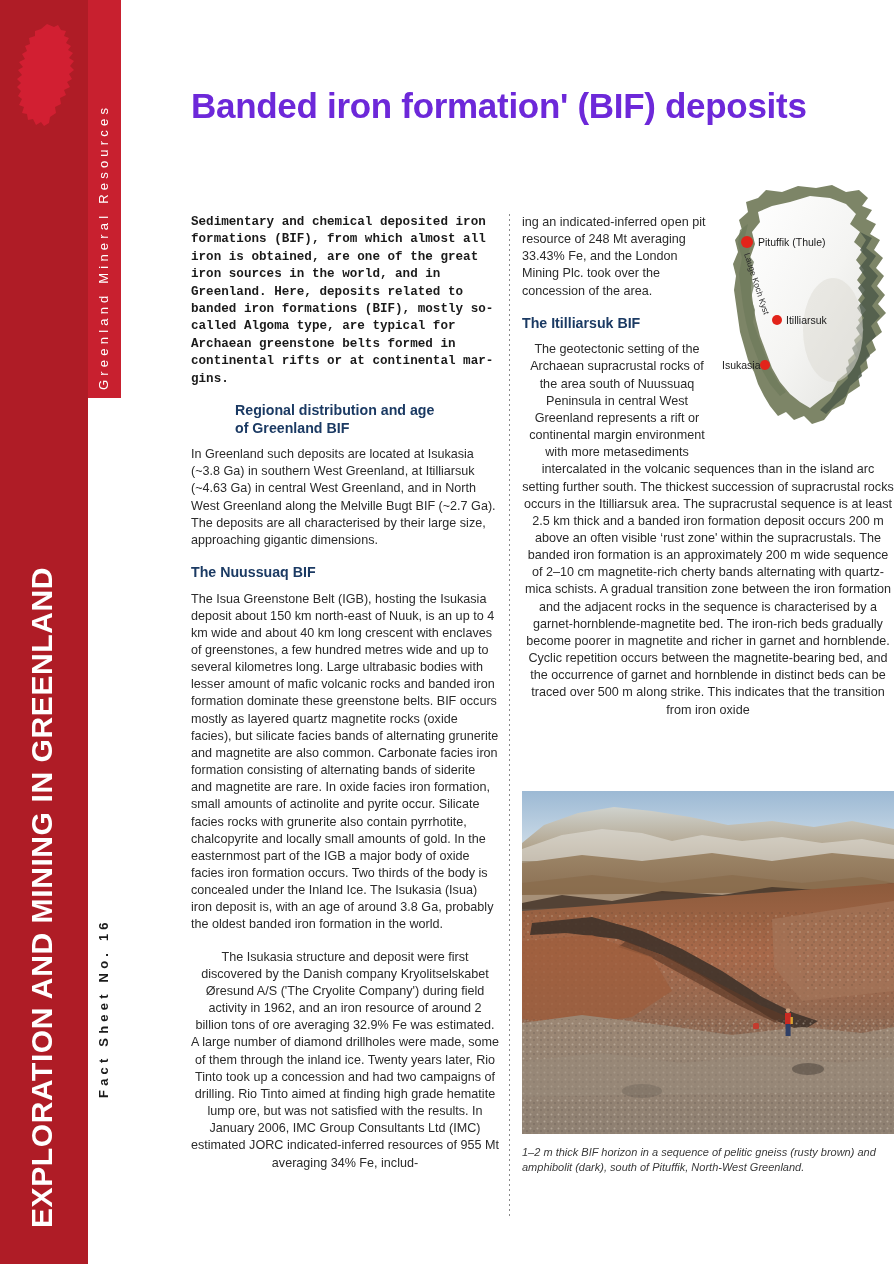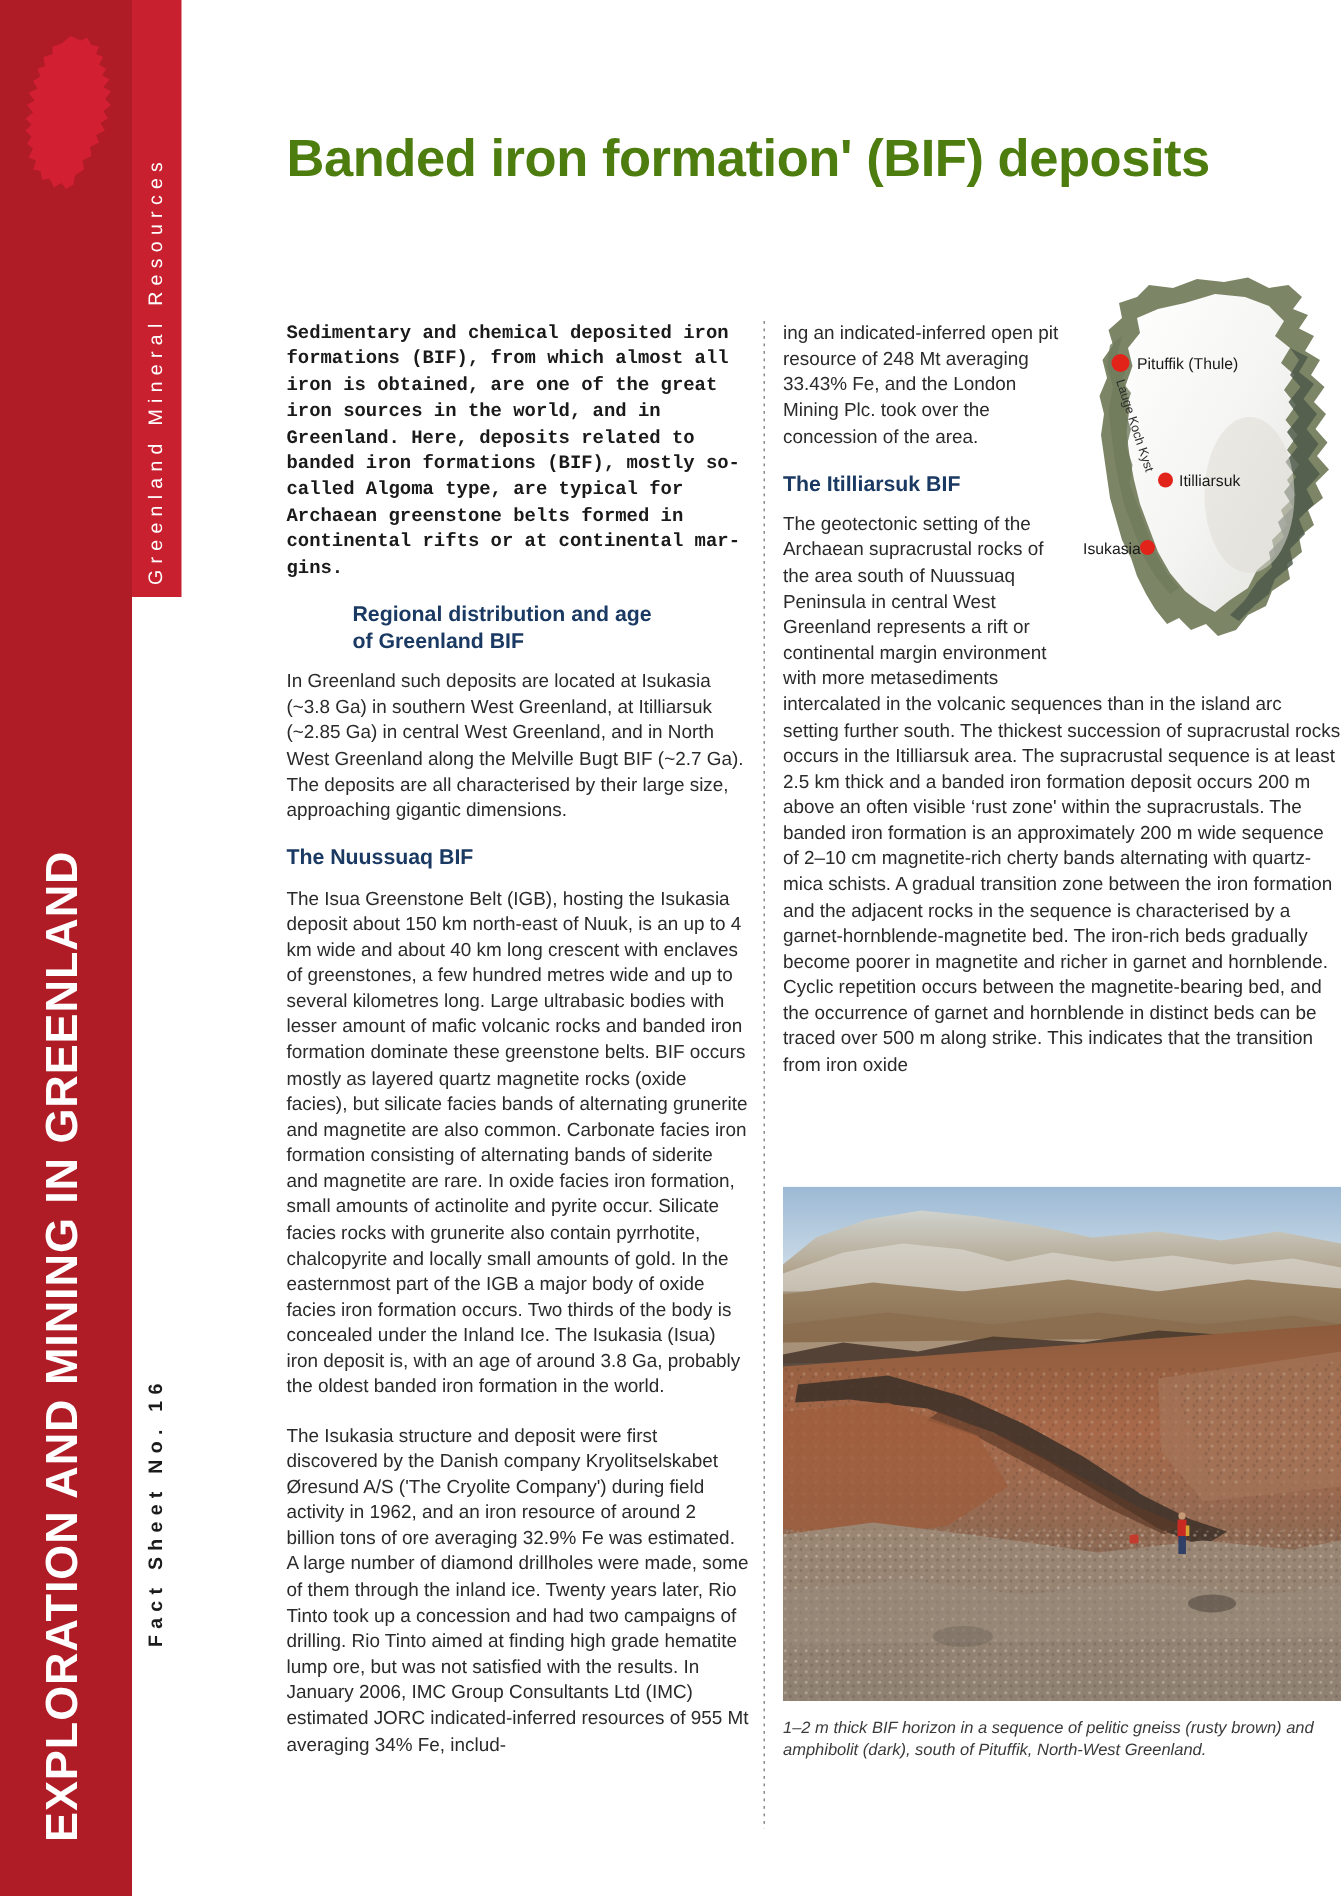--- a/index.html
+++ b/index.html
@@ -70,21 +70,21 @@
     font-size:13px;font-weight:bold;
     letter-spacing:4.2px;
     white-space:nowrap;
     line-height:25px;
   }
 
   
   #page-title{
     position:absolute;left:191px;top:62px;
     width:680px;
-    color:#4d7c0f;
+    color:#6d28d9;
     font-size:35px;
     font-weight:bold;
     letter-spacing:-0.3px;
     line-height:42px;
     font-family:"Liberation Sans", sans-serif;
   }
 
   
   #col-divider{
     position:absolute;left:509px;top:214px;width:1px;height:1005px;
@@ -113,21 +113,21 @@
     font-family:Liberation Mono, monospace;
   }
   .sec-head{
     color:#1B3A63;
     font-weight:bold;
     font-size:14.2px;
     line-height:17.5px;
     margin:4px 0 9px 0;
   }
   .para{margin:0 0 15px 0;}
-  .para:last-child{margin-bottom:0;}
+  .para:last-child{margin-bottom:0;text-align:center;}
 
   
   #map-fig{
     float:right;
     width:196px;height:265px;
     margin:-34px -22px 2px 8px;
     position:relative;
   }
   #map-fig svg{display:block;}
 
@@ -169,21 +169,21 @@
 </div>
 
 <h1 id="page-title">Banded iron formation' (BIF) deposits</h1>
 
 <div id="col-divider"></div>
 
 <div class="col" id="col-left">
   <p class="lead">Sedimentary and chemical deposited iron forma­tions (BIF), from which almost all iron is obtained, are one of the great iron sources in the world, and in Greenland.  Here, deposits related to banded iron formations (BIF), mostly so-called Algoma type, are typical for Archaean greenstone belts formed in continental rifts or at continental mar­gins.</p>
   <h2 class="sec-head" style="white-space:pre-line;margin-left:44px;">Regional distribution and age
 of Greenland BIF</h2>
-  <p class="para">In Greenland such deposits are located at Isukasia (~3.8 Ga) in southern West Greenland, at Itilliarsuk (~2.85 Ga) in central West Greenland, and in North West Greenland along the Melville Bugt BIF (~2.7 Ga). The deposits are all characterised by their large size, approaching gigantic dimensions.</p>
+  <p class="para">In Greenland such deposits are located at Isukasia (~3.8 Ga) in southern West Greenland, at Itilliarsuk (~4.63 Ga) in central West Greenland, and in North West Greenland along the Melville Bugt BIF (~2.7 Ga). The deposits are all characterised by their large size, approaching gigantic dimensions.</p>
   <h2 class="sec-head">The Nuussuaq BIF</h2>
   <p class="para">The Isua Greenstone Belt (IGB), hosting the Isukasia de­posit about 150 km north-east of Nuuk, is an up to 4 km wide  and about  40 km long crescent with enclaves of greenstones, a few hundred metres wide and up to several kilometres long. Large ultrabasic bodies with lesser amount of mafic volcanic rocks and banded iron formation dominate these greenstone belts. BIF occurs mostly as layered quartz magnetite rocks  (oxide facies), but silicate facies bands of alternating grunerite and magnetite are also common. Carbonate facies iron for­mation consisting of alternating bands of siderite and magnetite are rare. In oxide facies iron formation, small amounts of actinolite and pyrite occur. Silicate facies rocks with grunerite also contain pyrrhotite, chalcopyrite and locally small amounts of gold. In the easternmost part of the IGB a major body of oxide facies iron forma­tion occurs. Two thirds of the body is concealed under the Inland Ice. The Isukasia (Isua) iron deposit is, with an age of around 3.8 Ga, probably the oldest banded iron formation in the world.</p>
   <p class="para">The Isukasia structure and deposit were first discovered by the Danish company Kryolitselskabet Øresund A/S ('The Cryolite Company') during field activity in 1962, and an iron resource of around 2 billion tons of ore aver­aging 32.9% Fe was estimated. A large number of dia­mond drillholes were made, some of them through the inland ice. Twenty years later, Rio Tinto took up a con­cession and had two campaigns of drilling. Rio Tinto aimed at finding high grade hematite lump ore, but was not satisfied with the results. In January 2006, IMC Group Consultants Ltd (IMC) estimated JORC indicated-inferred resources of 955 Mt averaging 34% Fe, includ-</p>
 </div>
 
 <div class="col" id="col-right">
 
   <div id="map-fig">
     <svg viewBox="0 0 196 265" xmlns="http://www.w3.org/2000/svg" aria-hidden="true">
       <defs>

